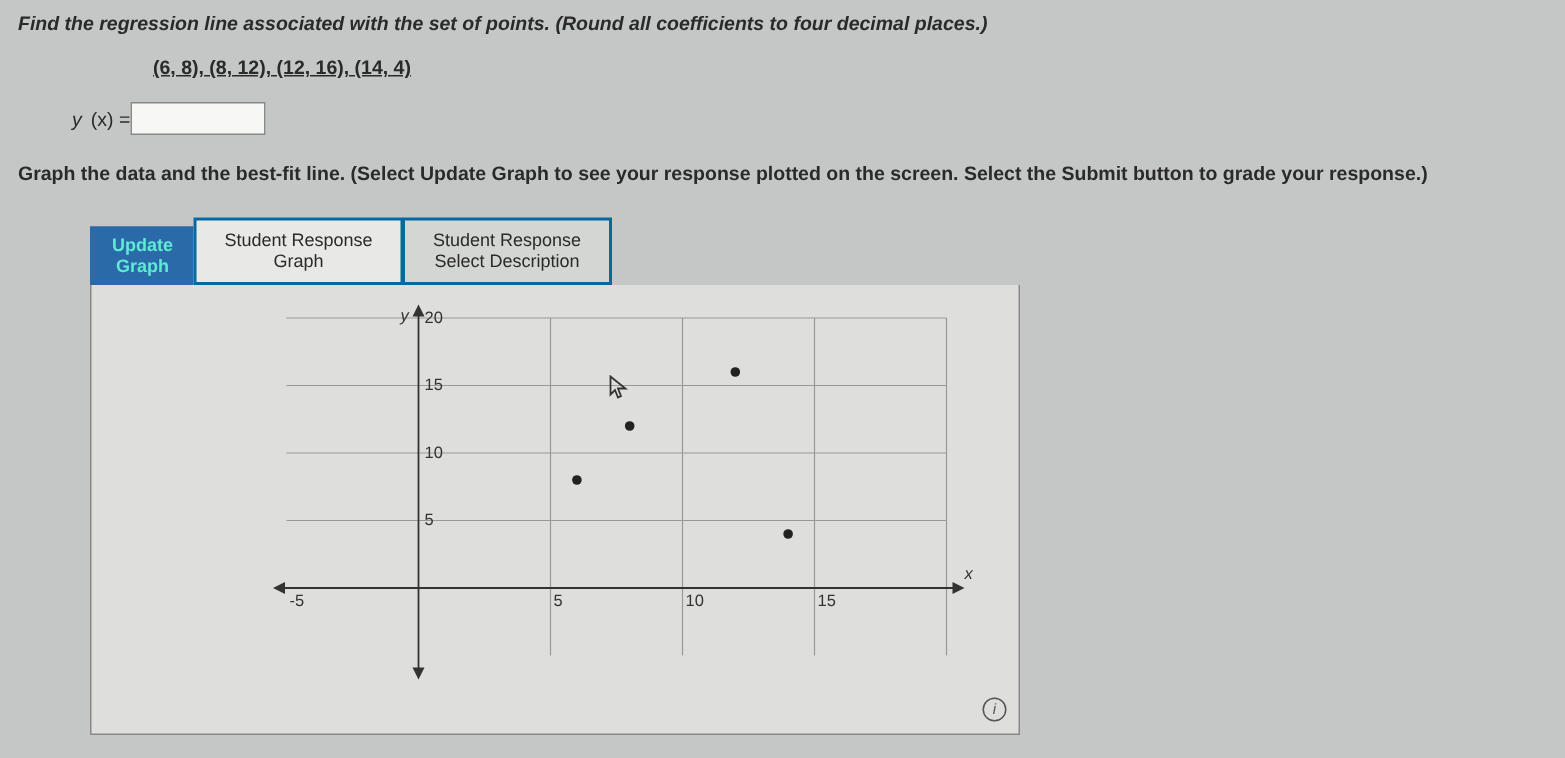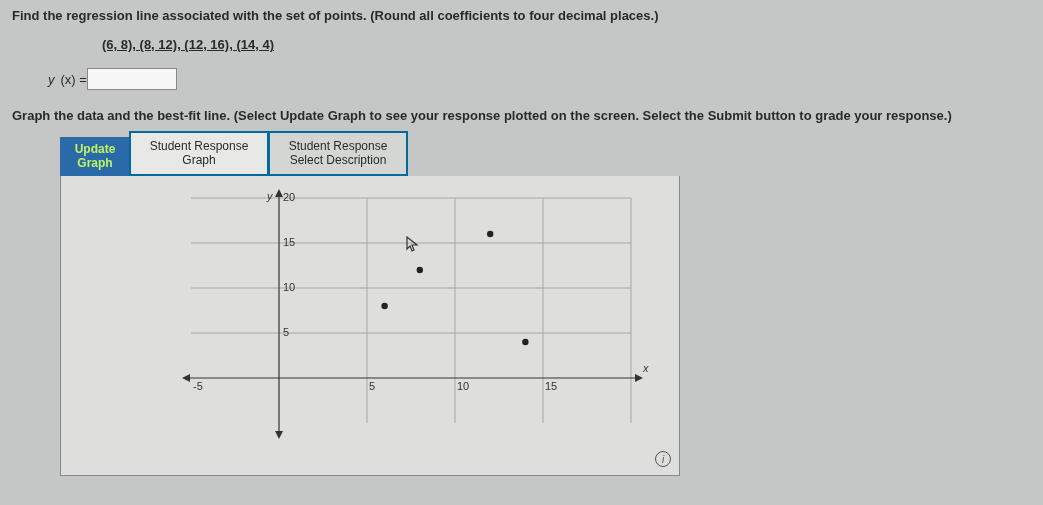--- a/index.html
+++ b/index.html
@@ -9,20 +9,21 @@
       width: 1043px;
       height: 505px;
       overflow: hidden;
       font-size: 13px;
       color: #2a2a2a;
       padding: 8px 12px;
     }
     .question-text {
       font-weight: 600;
       margin-bottom: 14px;
+      font-style: italic;
     }
     .points-text {
       font-weight: 600;
       margin-left: 90px;
       margin-bottom: 16px;
       text-decoration: underline;
     }
     .answer-row {
       display: flex;
       align-items: center;
@@ -36,42 +37,42 @@
     .answer-input {
       width: 90px;
       height: 22px;
       border: 1px solid #888;
       background: #f7f7f5;
       padding: 2px 4px;
       font-size: 13px;
     }
     .instruction-text {
       font-weight: 600;
-      margin-bottom: 8px;
+      margin-bottom: 22px;
     }
     .graph-area {
       margin-left: 48px;
       width: 620px;
     }
     .tabs-row {
       display: flex;
       align-items: flex-end;
     }
     .tab {
       padding: 6px 10px;
       font-size: 12px;
       text-align: center;
       line-height: 1.2;
       cursor: pointer;
       border: 2px solid #0369a1;
       margin-right: -1px;
     }
     .tab-update {
       background: #2b6aa8;
-      color: #bef264;
+      color: #5eead4;
       font-weight: 600;
       border: 1px solid #2b6aa8;
       width: 70px;
       padding: 4px 6px;
     }
     .tab-graph {
       background: #e8e8e6;
       width: 140px;
     }
     .tab-desc {

